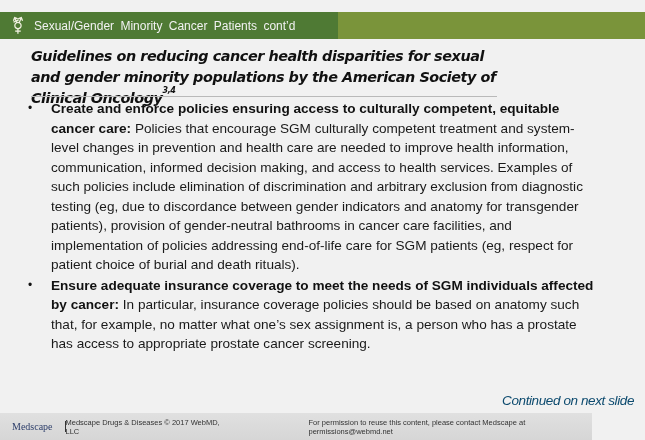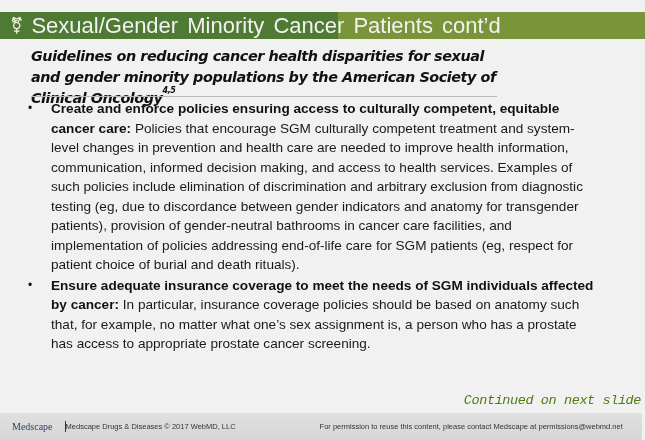--- a/index.html
+++ b/index.html
@@ -16,21 +16,21 @@
   .title-bar .dark {
     position:absolute; left:0; top:0; height:27px; width:338px;
     background:#4f7a34;
     display:flex; align-items:center;
   }
   .title-icon {
     color:#f0f0e0; font-size:16px; margin-left:10px; width:16px; text-align:center;
     font-family:"DejaVu Sans", sans-serif;
   }
   .title-text {
-    color:#f2f2f2; font-size:22px; margin-left:8px; word-spacing:3px; white-space:nowrap;
+    color:#f2f2f2; font-size:12px; margin-left:8px; word-spacing:3px; white-space:nowrap;
     font-family:"Liberation Sans", sans-serif;
   }
   .heading {
     position:absolute; left:31px; top:46px; width:470px;
     font-family:"DejaVu Sans", sans-serif;
     font-weight:bold; font-style:italic; font-size:14.4px; line-height:21px;
     color:#111; letter-spacing:-0.45px;
   }
   .heading sup { font-size:8px; vertical-align:top; line-height:8px; position:relative; top:-1px; }
   .divider {
@@ -42,26 +42,26 @@
   }
   .bullet {
     position:relative; padding-left:23px; margin-bottom:0px;
   }
   .bullet .dot {
     position:absolute; left:0; top:0; font-size:12px; color:#111;
   }
   .bullet b { font-weight:bold; color:#111; }
   .bullet.second { margin-top:1px; }
   .continued {
-    position:absolute; right:4px; top:393px;
-    color:#4d7c0f; font-style:italic; font-size:13.5px;
-    font-family:Liberation Mono, monospace; letter-spacing:-0.4px;
+    position:absolute; right:11px; top:393px;
+    color:#0c4a6e; font-style:italic; font-size:13.5px;
+    font-family:Liberation Sans, sans-serif; letter-spacing:-0.4px;
   }
   .footer {
-    position:absolute; left:0; top:413px; width:642px; height:27px;
+    position:absolute; left:0; top:413px; width:592px; height:27px;
     background:linear-gradient(#e0e0e0,#d6d6d6);
     display:flex; align-items:center;
     font-size:7.5px; color:#333;
   }
   .footer .logo {
     margin-left:12px; color:#2d3e6a; font-family:"Liberation Serif", serif; font-size:10px;
   }
   .footer .sep { margin-left:12px; width:1px; height:11px; background:#333; }
   .footer .copy { }
   .footer .perm { margin-left:52px;padding-left:32px; }
@@ -70,21 +70,21 @@
 <body>
 
 <div class="title-bar">
   <div class="dark">
     <span class="title-icon">⚧</span>
     <span class="title-text">Sexual/Gender Minority Cancer Patients  cont’d</span>
   </div>
 </div>
 
 <div class="heading">
-  <span>Guidelines on reducing cancer health disparities for sexual and gender minority populations by the American Society of Clinical Oncology</span><sup>4,5</sup>
+  <span>Guidelines on reducing cancer health disparities for sexual and gender minority populations by the American Society of Clinical Oncology</span><sup>3,4</sup>
 </div>
 
 <div class="divider"></div>
 
 <div class="bullets">
   <div class="bullet">
     <span class="dot">•</span>
     <b>Create and enforce policies ensuring access to culturally competent, equitable cancer care:</b><span> Policies that encourage SGM culturally competent treatment and system-level changes in prevention and health care are needed to improve health information, communication, informed decision making, and access to health services. Examples of such policies include elimination of discrimination and arbitrary exclusion from diagnostic testing (eg, due to discordance between gender indicators and anatomy for transgender patients), provision of gender-neutral bathrooms in cancer care facilities, and implementation of policies addressing end-of-life care for SGM patients (eg, respect for patient choice of burial and death rituals).</span>
   </div>
   <div class="bullet second">

